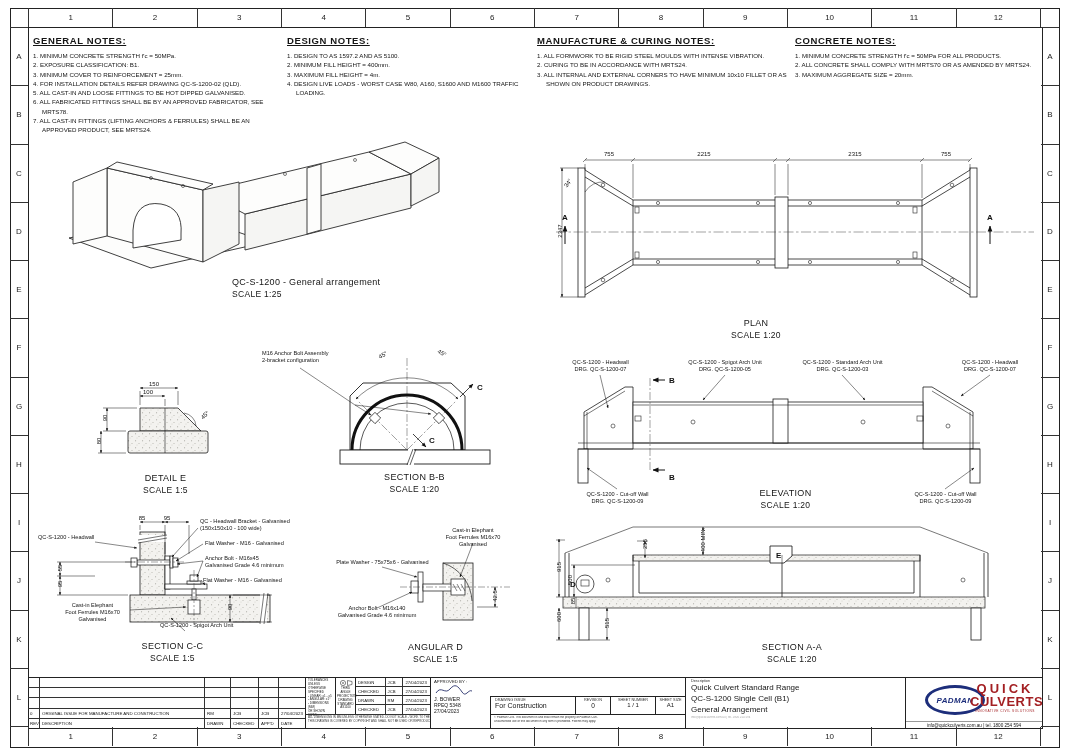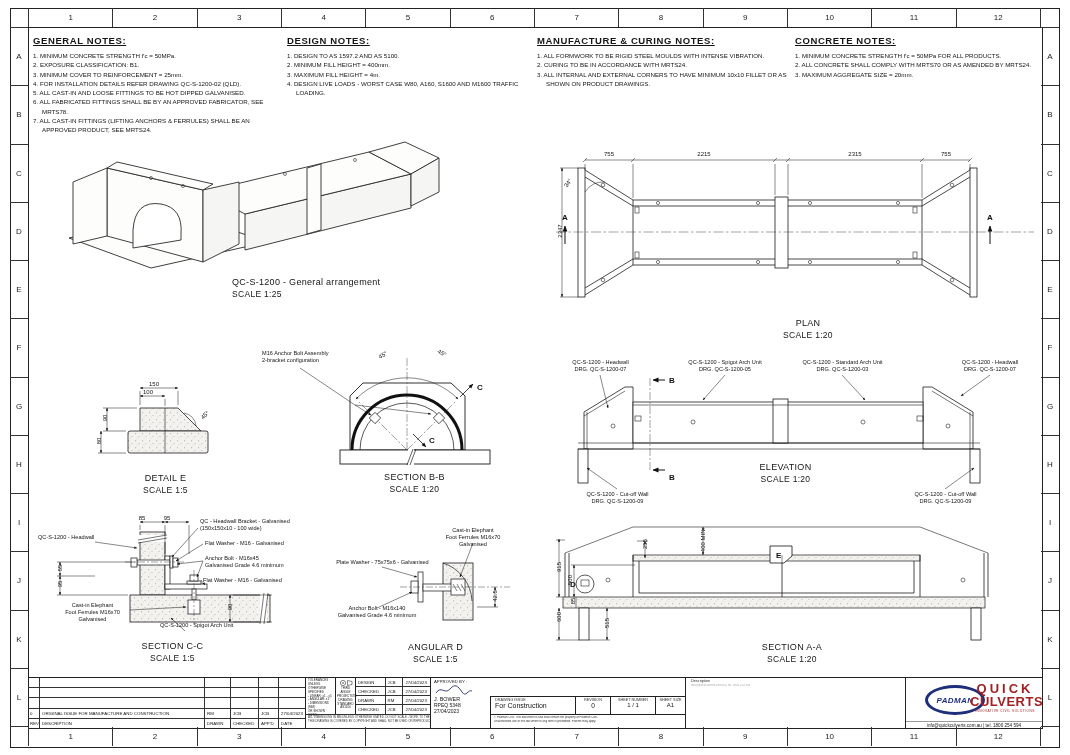--- a/index.html
+++ b/index.html
@@ -226,21 +226,21 @@
   <path d="M442,104 V86" stroke="#111" stroke-width="1" marker-end="url(#ar)" fill="none"></path>
   <text class="mk" x="17" y="80" text-anchor="middle">A</text>
   <text class="mk" x="442" y="80" text-anchor="middle">A</text>
 </svg>
 <div class="dim" style="left:589px;top:151px;">755</div>
 <div class="dim" style="left:684px;top:151px;">2215</div>
 <div class="dim" style="left:835px;top:151px;">2315</div>
 <div class="dim" style="left:926px;top:151px;">755</div>
 <div class="dimv" style="left:540px;top:228px;">2347</div>
 <div class="dim" style="left:556px;top:180px;transform:rotate(-55deg);width:24px;">34°</div>
-<div class="cap c" style="left:758px;top:318px;width:100px;">
+<div class="cap c" style="left:706px;top:318px;width:100px;">
   <div>PLAN</div>
   <div class="s2">SCALE 1:20</div>
 </div>
 
 <svg style="left:553px;top:372px;" width="492" height="150" viewBox="0 0 492 150">
   <g stroke="#1c1c1c" stroke-width="0.8" fill="#fff">
     <path d="M31,40 L72,15 L80,15 L80,77 L31,77 Z"></path>
     <path d="M420,40 L379,15 L370,15 L370,77 L420,77 Z"></path>
     <rect x="80" y="30" width="290" height="41"></rect>
     <rect x="220" y="27" width="15" height="44"></rect>
@@ -294,21 +294,21 @@
   <div>DRG. QC-S-1200-07</div>
 </div>
 <div class="lbl" style="left:565px;top:491px;width:105px;">
   <div>QC-S-1200 - Cut-off Wall</div>
   <div>DRG. QC-S-1200-09</div>
 </div>
 <div class="lbl" style="left:893px;top:491px;width:105px;">
   <div>QC-S-1200 - Cut-off Wall</div>
   <div>DRG. QC-S-1200-09</div>
 </div>
-<div class="cap c" style="left:733px;top:462px;width:105px;">
+<div class="cap c" style="left:733px;top:488px;width:105px;">
   <div>ELEVATION</div>
   <div class="s2">SCALE 1:20</div>
 </div>
 
 <svg style="left:255px;top:350px;" width="235" height="145" viewBox="0 0 235 145">
   <g stroke="#1c1c1c" stroke-width="0.9" fill="#fff">
     <path d="M95,100 L95,46 L108,33 L196,33 L210,46 L210,100 Z"></path>
     <rect x="85" y="100" width="150" height="14"></rect>
   </g>
   <path d="M97,100 A55,55 0 0 1 207,100" stroke="#111" stroke-width="3" fill="none"></path>
@@ -660,20 +660,25 @@
     <div class="cl">SHEET SIZE</div>
     <div style="font-size:6px;">A1</div>
   </div>
   <div class="cell" style="left:462px;top:36px;width:195px;height:15px;border-top:1px solid #222;padding:1px 3px;">
     <div class="fineline">© Padman Civil.  This document is and shall remain the property of Padman Civil.</div>
     <div class="fineline">Unauthorised use of this document in any form is prohibited.  Patents may apply.</div>
   </div>
 
   <div class="cell" style="left:657px;top:0;width:220px;height:51px;padding:1px 5px;">
     <div class="cl">Description</div>
+    <div style="font-size:8px;line-height:1.35;">
+        <div>Quick Culvert Standard Range</div>
+        <div>QC-S-1200 Single Cell (B1)</div>
+        <div>General Arrangement</div>
+      </div>
     <div class="fineline" style="color:#aaa;margin-top:1px;">info@quickculverts.com.au   |   tel. 1800 254 594</div>
   </div>
 
   <div class="cell" style="left:877px;top:0;width:137px;height:51px;">
     <div style="position:absolute;left:19px;top:7px;" class="logo-oval">
       <span>PADMAN</span>
     </div>
     <div style="position:absolute;left:64px;top:4px;width:70px;text-align:center;">
       <div style="font-size:13px;font-weight:bold;color:#a31f22;letter-spacing:3px;line-height:1;">QUICK</div>
       <div style="font-size:13px;font-weight:bold;color:#a31f22;letter-spacing:.5px;line-height:1.1;">CULVERTS</div>

